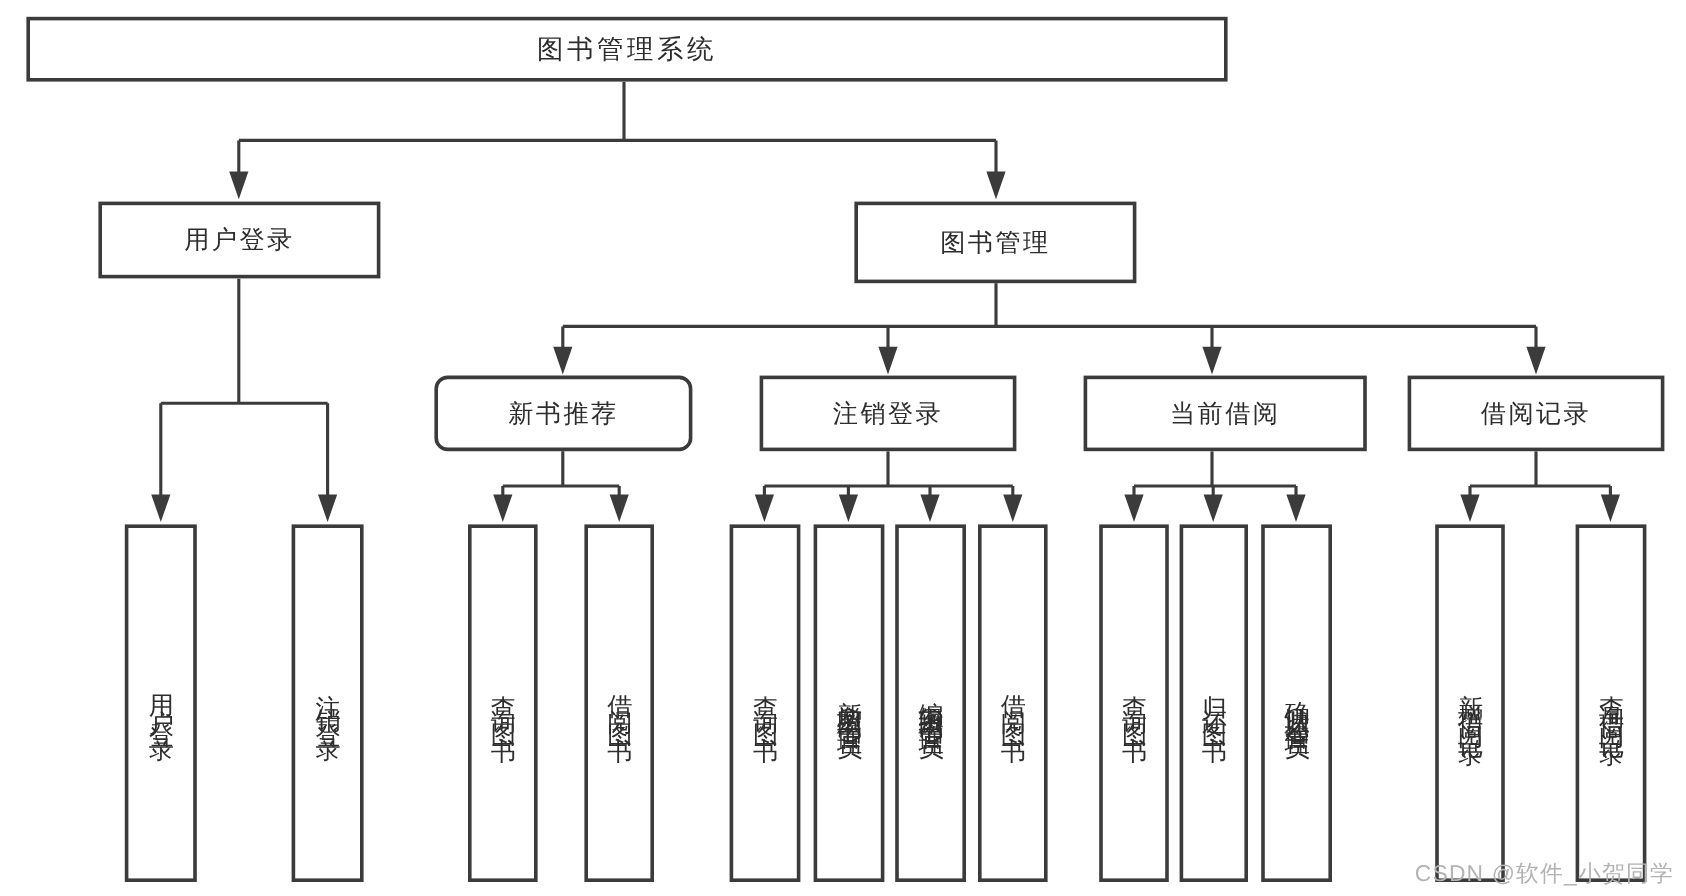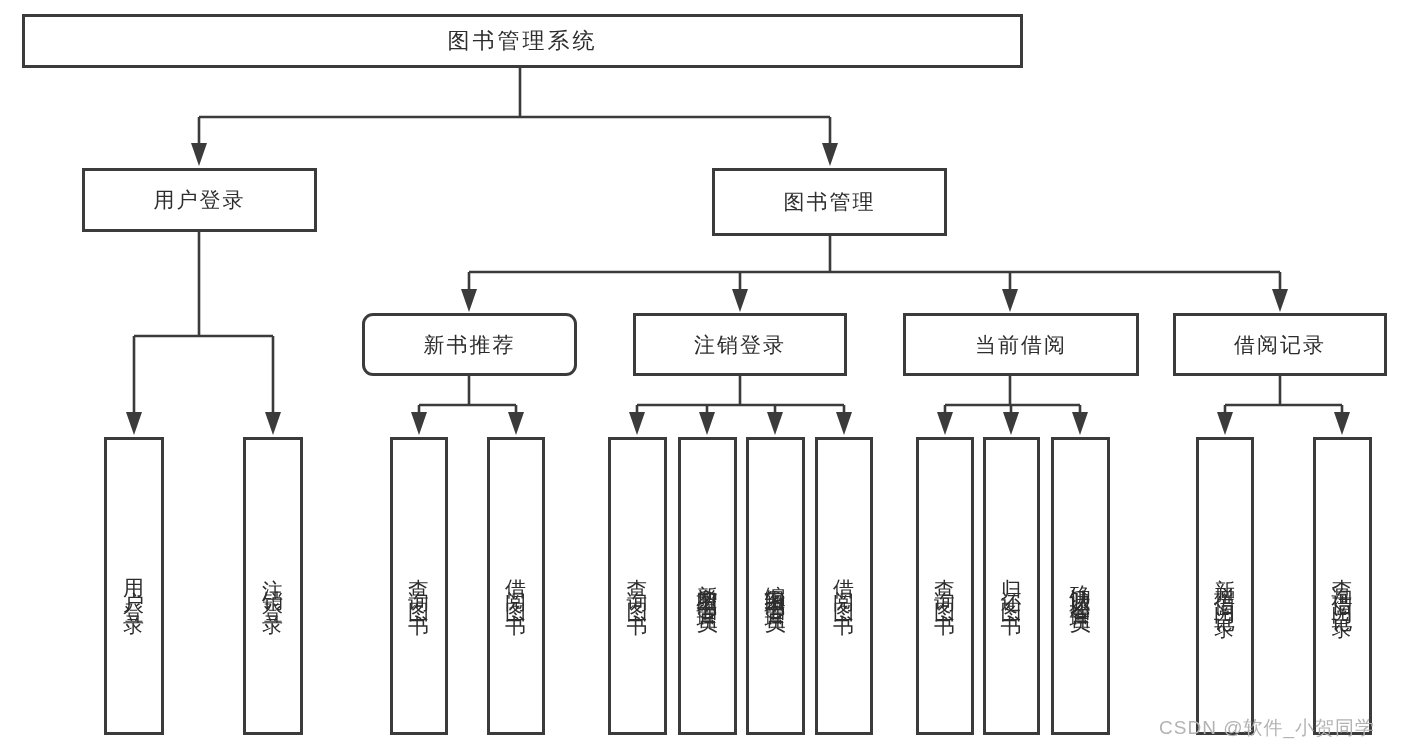--- a/index.html
+++ b/index.html
@@ -28,21 +28,21 @@
     writing-mode:vertical-rl;
     text-orientation:mixed;
     font-size:21px;
     line-height:1;
   }
   .v.ls4{letter-spacing:12px;}
   .v.ls6{letter-spacing:8px;}
   .v.ls8{letter-spacing:4px;}
   .watermark{
     position:absolute;
-    right:30px;bottom:6px;
+    right:10px;bottom:6px;
     font-size:19px;
     color:#b3b3b3;
     letter-spacing:1px;
     z-index:3;
     white-space:nowrap;
   }
 </style>
 </head>
 <body>
 

